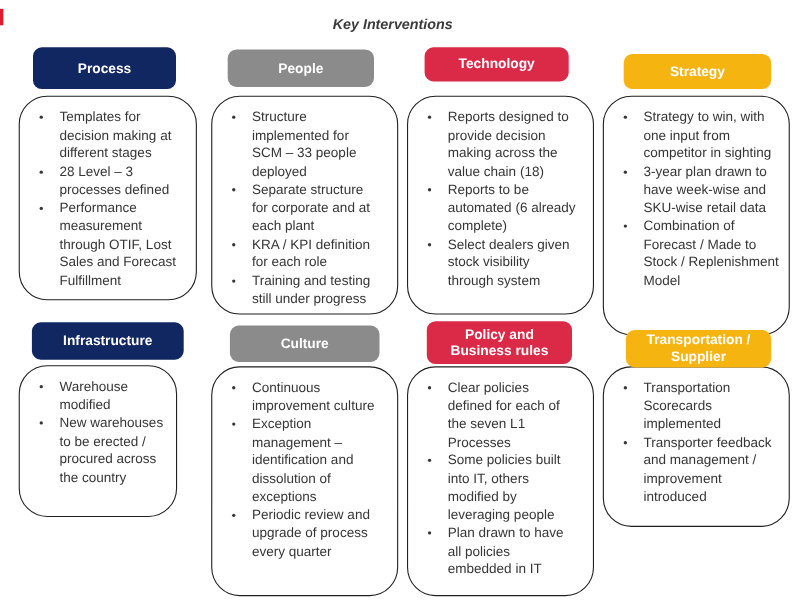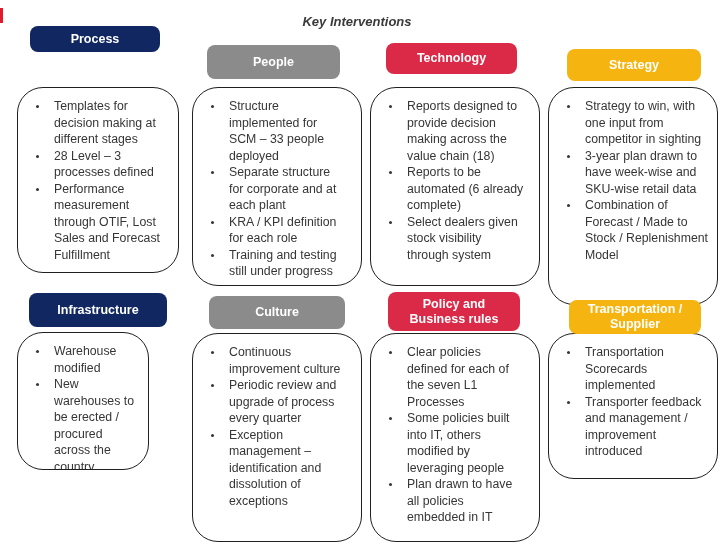--- a/index.html
+++ b/index.html
@@ -38,36 +38,36 @@
   .box li{
     position:relative;padding-left:24px;
     font-size:12.3px;line-height:16.5px;color:#363636;
   }
   .box li::before{
     content:"";position:absolute;left:6px;top:7px;
     width:3px;height:3px;border-radius:50%;background:#363636;
   }
   .narrow li{padding-right:7px;}
   
-  .h1{left:30px;top:26px;width:130px;height:26px;}
+  .h1{left:30px;top:43px;width:130px;height:38px;}
   .h2{left:207px;top:45px;width:133px;height:34px;}
   .h3{left:386px;top:43px;width:131px;height:31px;}
   .h4{left:567px;top:49px;width:134px;height:32px;}
   
   .h5{left:29px;top:293px;width:138px;height:34px;}
   .h6{left:209px;top:296px;width:136px;height:33px;}
   .h7{left:388px;top:292px;width:132px;height:39px;padding:0 16px;}
   .h8{left:569px;top:300px;width:132px;height:34px;padding:0 16px;}
   
   .b1{left:17px;top:87px;width:162px;height:186px;}
   .b2{left:192px;top:87px;width:170px;height:199px;}
   .b3{left:370px;top:87px;width:170px;height:199px;}
   .b4{left:548px;top:87px;width:170px;height:218px;}
   
-  .b5{left:17px;top:332px;width:132px;height:138px;}
+  .b5{left:17px;top:332px;width:144px;height:138px;}
   .b6{left:192px;top:333px;width:170px;height:209px;}
   .b7{left:370px;top:333px;width:170px;height:209px;}
   .b8{left:548px;top:333px;width:170px;height:146px;}
 </style>
 </head>
 <body>
 
 <div id="slide">
   <div class="edge-mark"></div>
   <h1 id="title">Key Interventions</h1>
@@ -130,22 +130,22 @@
 
   <div class="box b5">
     <ul>
       <li>Warehouse modified</li>
       <li>New warehouses to be erected / procured across the country</li>
     </ul>
   </div>
   <div class="box b6 narrow">
     <ul>
       <li>Continuous improvement culture</li>
+      <li>Exception management – identification and dissolution of exceptions</li>
       <li>Periodic review and upgrade of process every quarter</li>
-      <li>Exception management – identification and dissolution of exceptions</li>
     </ul>
   </div>
   <div class="box b7 narrow">
     <ul>
       <li>Clear policies defined for each of the seven L1 Processes</li>
       <li>Some policies built into IT, others modified by leveraging people</li>
       <li>Plan drawn to have all policies embedded in IT</li>
     </ul>
   </div>
   <div class="box b8">

